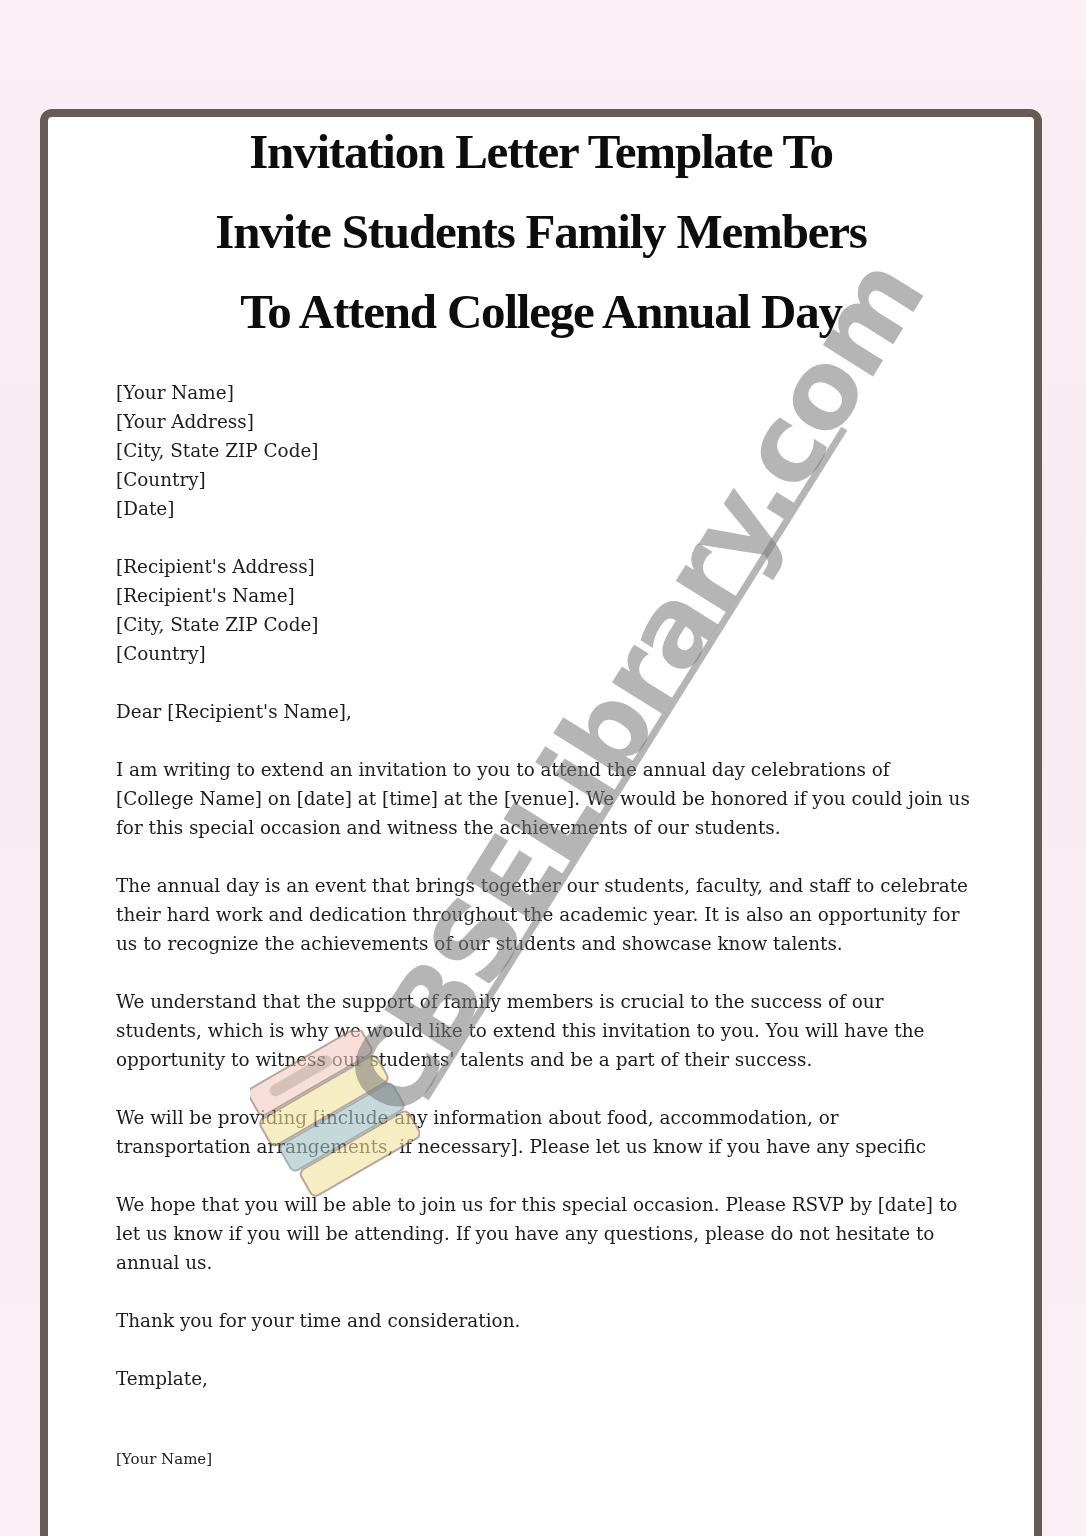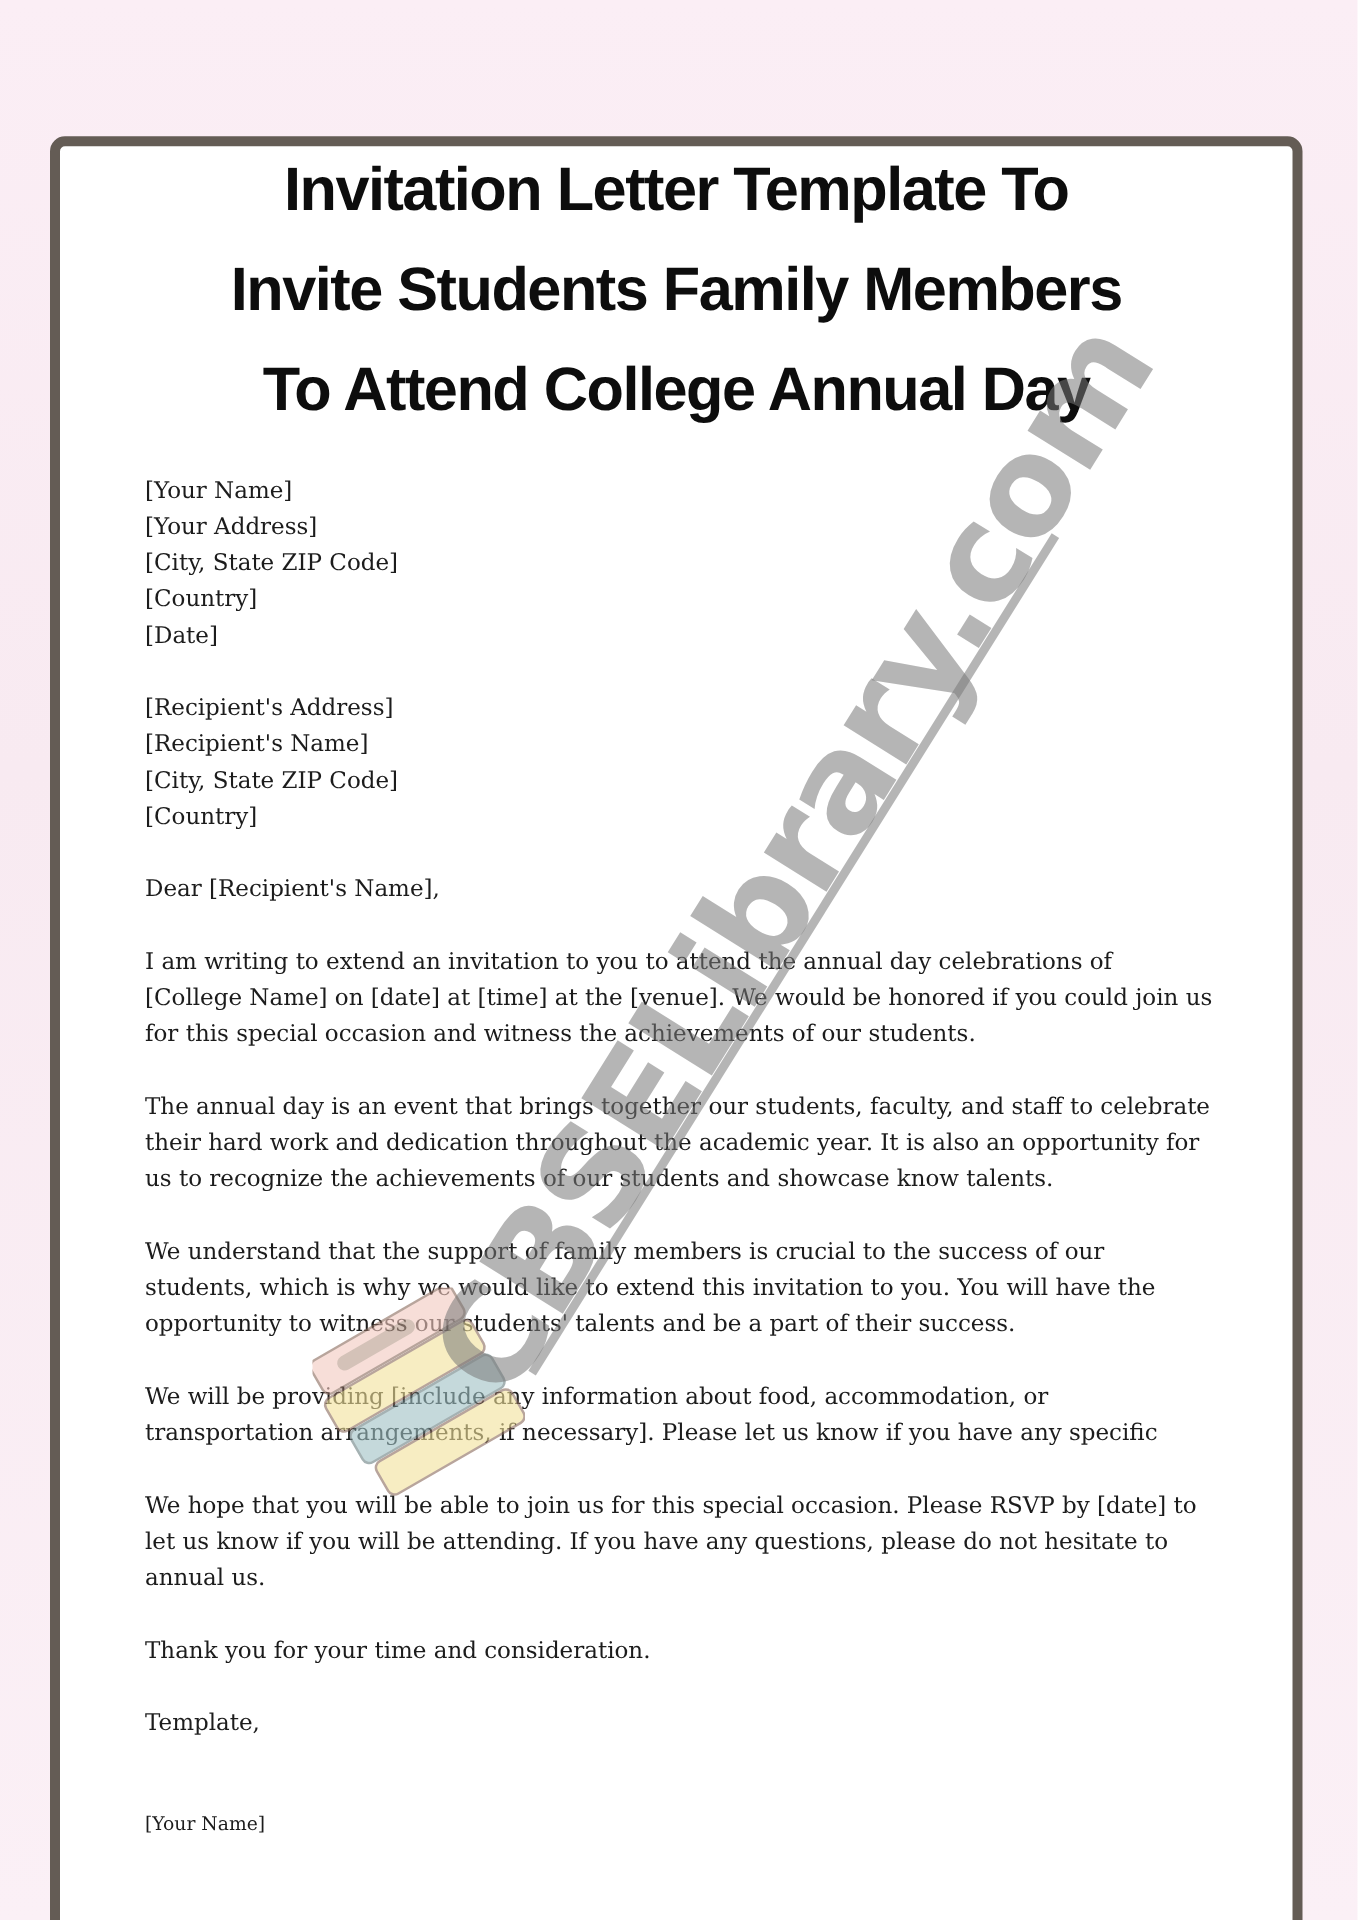--- a/index.html
+++ b/index.html
@@ -26,21 +26,21 @@
       border: 8px solid #645c55;
       border-radius: 12px;
       background: #ffffff;
     }
     .title {
       position: absolute;
       left: 40px;
       top: 112px;
       width: 1002px;
       text-align: center;
-      font-family: Liberation Sans, sans-serif;
+      font-family: Liberation Serif, serif;
       font-weight: bold;
       font-size: 49px;
       line-height: 80px;
       letter-spacing: -1.2px;
       color: #0d0d0d;
       margin: 0;
     }
     .title span { display: block; }
     .letter {
       position: absolute;

